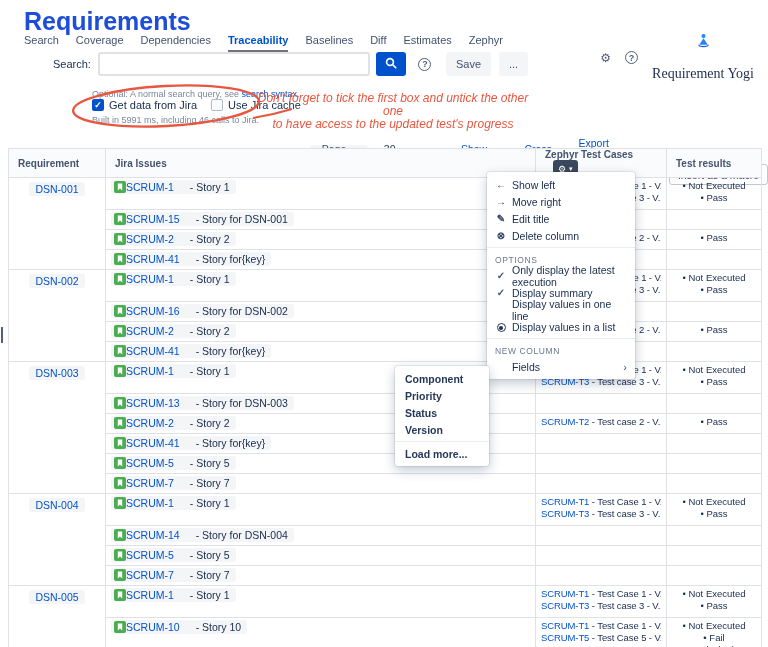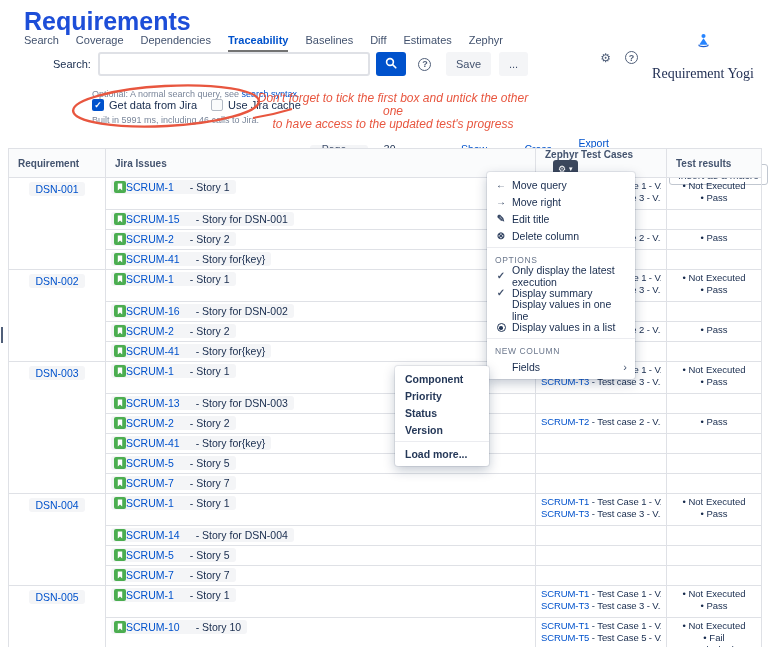--- a/index.html
+++ b/index.html
@@ -531,21 +531,21 @@
           <div class="result-line">•&nbsp;Fail</div>
           <div class="result-line">•&nbsp;Blocked</div>
         </td>
       </tr>
     </tbody>
 </table>
 
 <div class="menu" id="column-menu">
     <div class="menu-item">
       <span class="lead icon">←</span>
-      <span>Move query</span>
+      <span>Show left</span>
     </div>
     <div class="menu-item">
       <span class="lead icon">→</span>
       <span>Move right</span>
     </div>
     <div class="menu-item">
       <span class="lead icon">✎</span>
       <span>Edit title</span>
     </div>
     <div class="menu-item">

